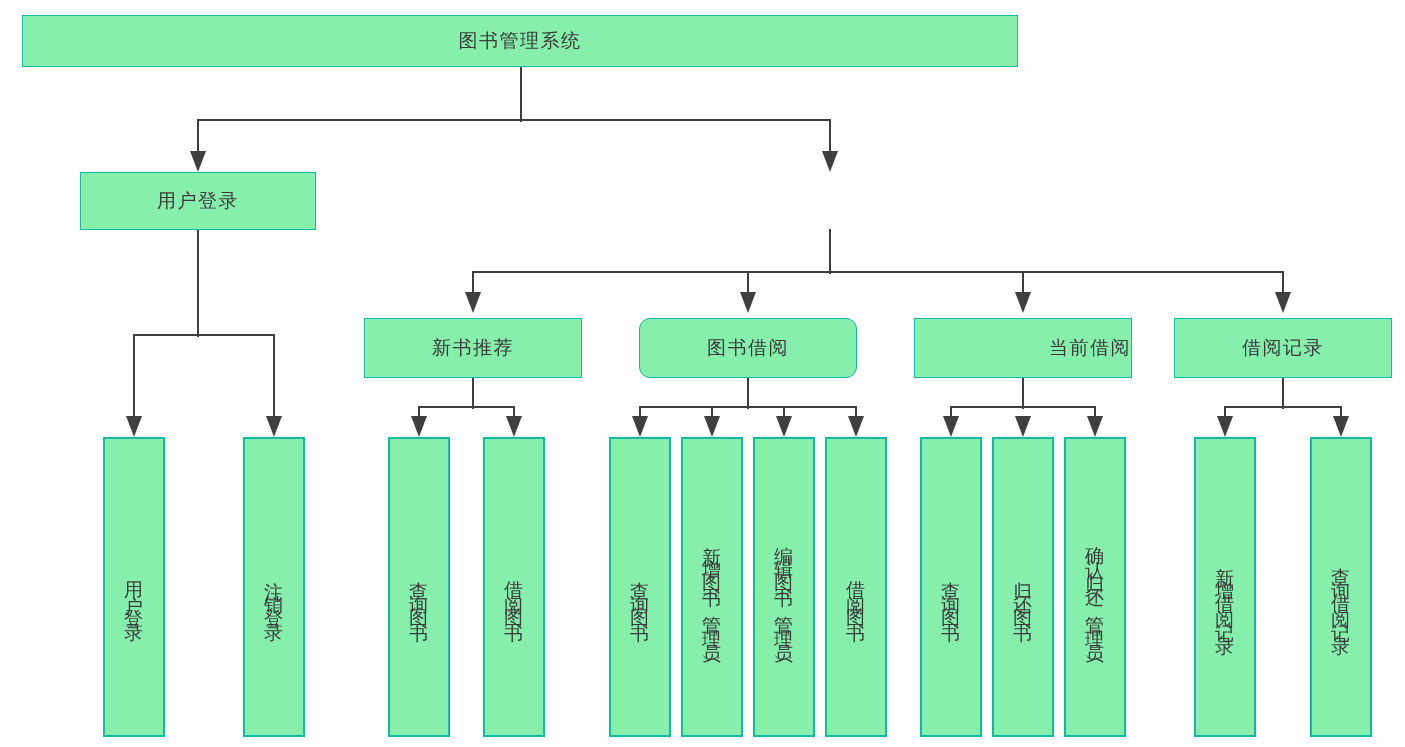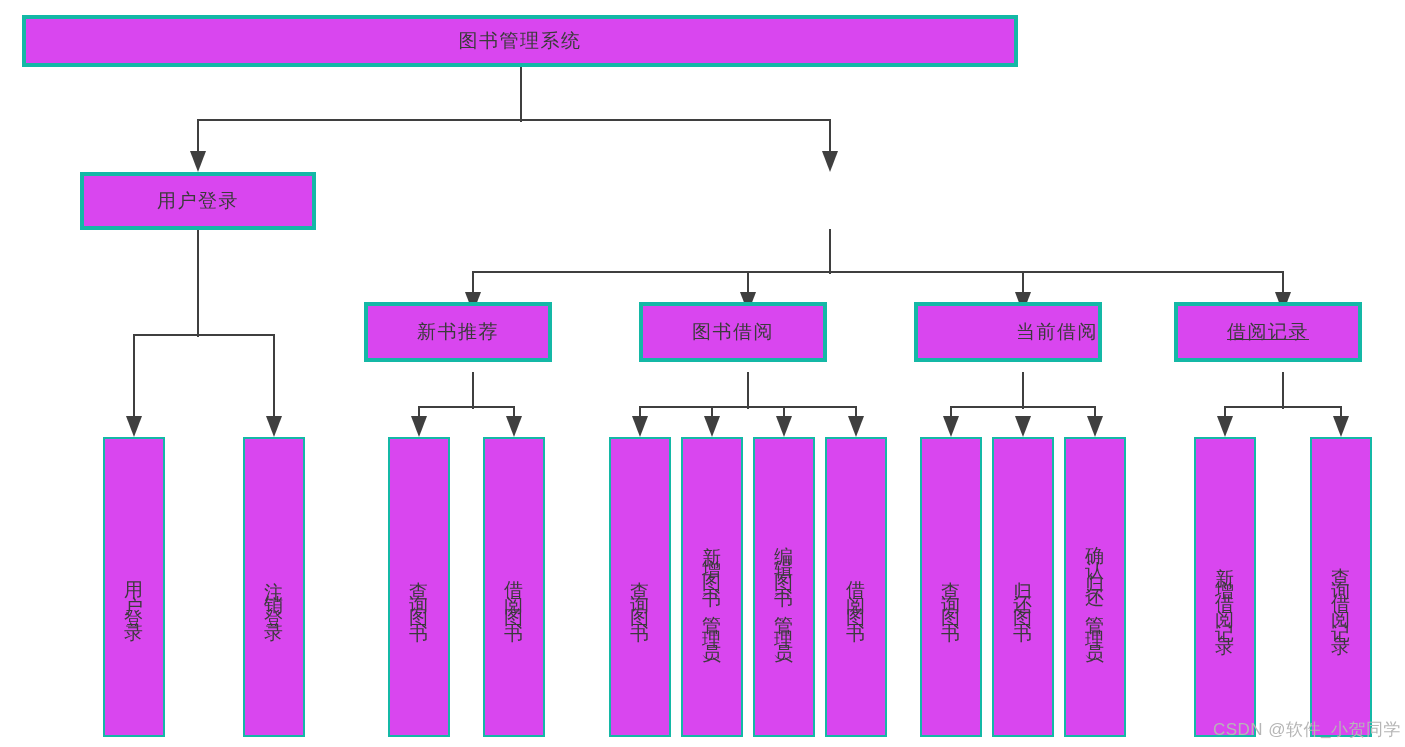--- a/index.html
+++ b/index.html
@@ -20,22 +20,22 @@
   svg.connectors line {
     stroke: #3f3f3f;
     stroke-width: 2.8;
     stroke-linecap: square;
     shape-rendering: crispEdges;
   }
   svg.connectors polygon { fill: #3f3f3f; }
   .node {
     position: absolute;
     box-sizing: border-box;
-    background: #d946ef;
-    border: 4px solid #14b8a6;
+    background: #86efac;
+    border: 1px solid #14b8a6;
     display: flex;
     align-items: center;
     justify-content: center;
     font-size: 19px;
     letter-spacing: 1.5px;
     color: #3b3b3b;
     white-space: nowrap;
   }
   .leaf {
     border-width: 2.5px;
@@ -44,21 +44,21 @@
     height: 300px;
   }
   .leaf span {
     writing-mode: vertical-rl;
     text-orientation: mixed;
     letter-spacing: 14px;
     line-height: 1;
     margin-top: 14px;
     font-size: 19px;
   }
-  .branch { top: 302px; width: 188px; height: 60px; }
+  .branch { top: 318px; width: 218px; height: 60px; }
   .mid   { top: 172px; width: 236px; height: 58px; }
   .watermark {
     position: absolute;
     top: 718px;
     right: 4px;
     font-size: 17px;
     color: #b6b6b6;
     letter-spacing: 0.5px;
   }
 </style>
@@ -139,27 +139,27 @@
     <span>图书管理系统</span>
   </div>
 
   <div class="node mid" style="left:80px;">
     <span>用户登录</span>
   </div>
 
   <div class="node branch" style="left:364px;">
     <span>新书推荐</span>
   </div>
-  <div class="node branch" style="left:639px;">
+  <div class="node branch" style="left:639px;border-radius:11px;">
     <span>图书借阅</span>
   </div>
   <div class="node branch" style="left:914px;justify-content:flex-end;">
     <span>当前借阅</span>
   </div>
-  <div class="node branch" style="left:1174px;text-decoration:underline;">
+  <div class="node branch" style="left:1174px;">
     <span>借阅记录</span>
   </div>
 
   <div class="node leaf" style="left:103px;">
     <span>用户登录</span>
   </div>
   <div class="node leaf" style="left:243px;">
     <span>注销登录</span>
   </div>
 
@@ -193,15 +193,14 @@
     <span>确认归还（管理员）</span>
   </div>
 
   <div class="node leaf" style="left:1194px;">
     <span>新增借阅记录</span>
   </div>
   <div class="node leaf" style="left:1310px;">
     <span>查询借阅记录</span>
   </div>
 
-  <div class="watermark">CSDN @软件_小贺同学</div>
 
 </div>
 
 </body></html>

